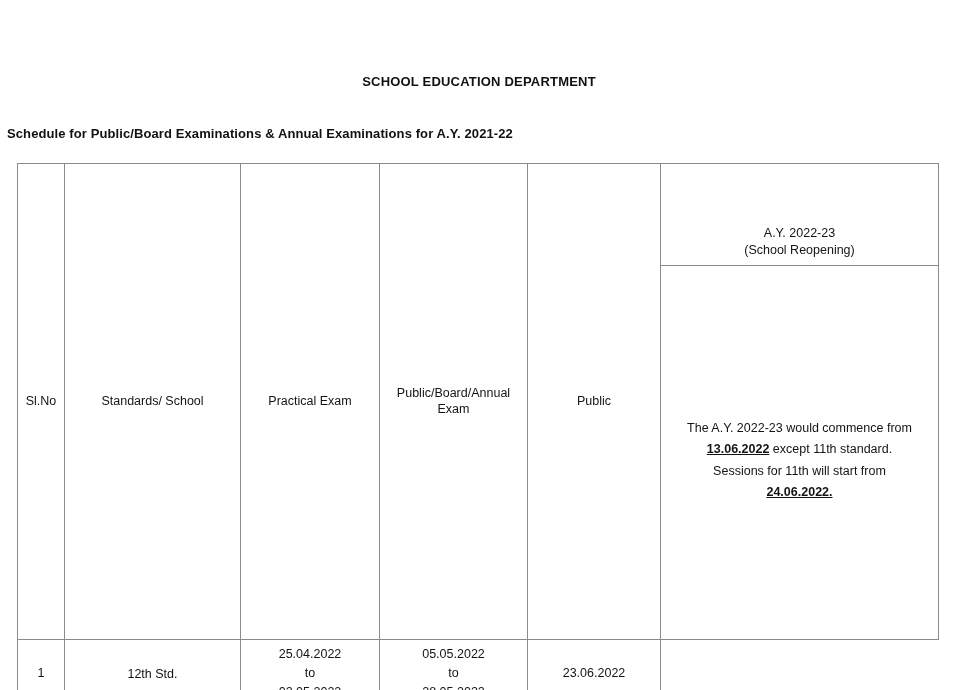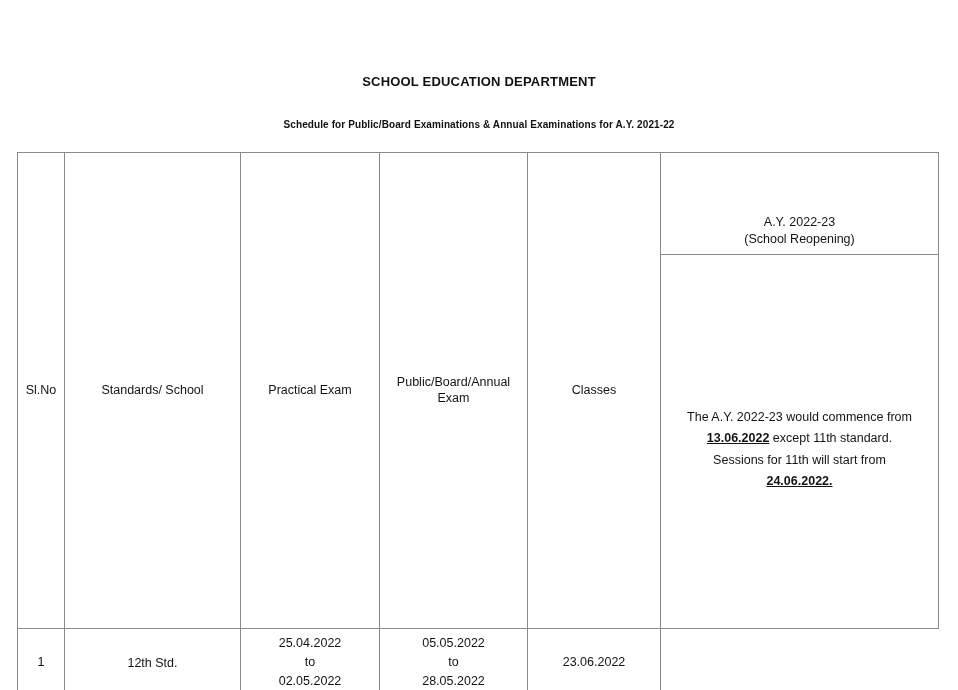--- a/index.html
+++ b/index.html
@@ -27,25 +27,25 @@
     text-align: center;
     font-size: 13px;
     font-weight: bold;
     letter-spacing: 0.2px;
     margin: 0;
     padding-top: 74px;
     color: #111111;
   }
 
   .doc-subtitle {
-    text-align: center;
-    font-size: 10px;
+    text-align: left;
+    font-size: 13px;
     font-weight: bold;
     letter-spacing: 0.1px;
-    margin: 0;
+    margin: 7px;
     padding-top: 30px;
     color: #111111;
   }
 
   .table-wrap {
     margin-top: 22px;
     padding-left: 17px;
     padding-right: 20px;
   }
 
@@ -117,21 +117,21 @@
         <col class="c-reopen">
       </colgroup>
 
       <thead>
         <tr>
           <th>Sl.No</th>
           <th>Standards/ School</th>
           <th>Practical Exam</th>
           <th class="multiline">Public/Board/Annual
 Exam</th>
-          <th>Classes</th>
+          <th>Public</th>
           <th class="multiline" rowspan="6" style="vertical-align: top; padding: 5px 7px;">
             <div style="height: 84px; display: flex; align-items: center; justify-content: center; border-bottom: 1px solid rgb(138, 138, 138); margin: -5px -7px 0px;"><div class="multiline">A.Y. 2022-23
 (School Reopening)</div></div>
           <div style="display: flex; align-items: center; justify-content: center; height: 356px; margin: 0px -7px -5px; padding: 0px 12px; font-weight: normal; font-size: 12.5px; line-height: 1.72;"><div style="text-align: center;"><div>The A.Y. 2022-23 would commence from</div><div><span class="b">13.06.2022</span> except 11th standard.</div><div>Sessions for 11th will start from</div><div><span class="b">24.06.2022.</span></div></div></div></th>
         </tr>
       </thead>
 
       <tbody>
 
         <tr class="row-tall">

